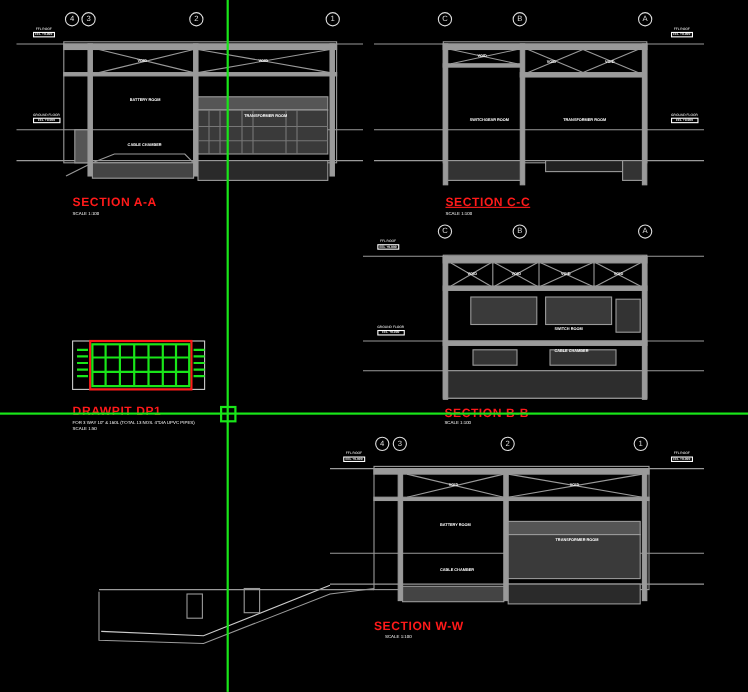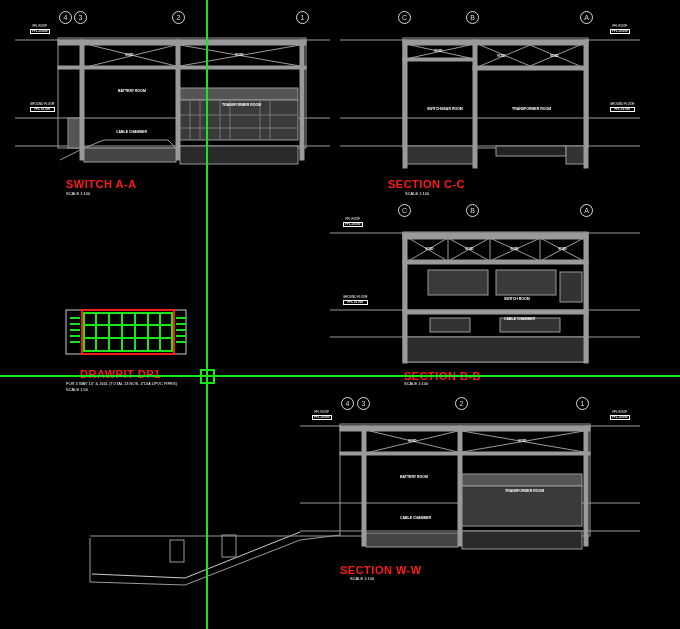--- a/index.html
+++ b/index.html
@@ -194,30 +194,30 @@
 
 <div class="lvl" style="left:30px;top:25px;"><span>FFL ROOF</span><b>FFL +0.000</b></div>
 <div class="lvl" style="left:30px;top:103px;"><span>GROUND FLOOR</span><b>FFL +0.000</b></div>
 <div class="lvl" style="left:610px;top:25px;"><span>FFL ROOF</span><b>FFL +0.000</b></div>
 <div class="lvl" style="left:610px;top:103px;"><span>GROUND FLOOR</span><b>FFL +0.000</b></div>
 <div class="lvl" style="left:343px;top:218px;"><span>FFL ROOF</span><b>FFL +0.000</b></div>
 <div class="lvl" style="left:343px;top:296px;"><span>GROUND FLOOR</span><b>FFL +0.000</b></div>
 <div class="lvl" style="left:312px;top:411px;"><span>FFL ROOF</span><b>FFL +0.000</b></div>
 <div class="lvl" style="left:610px;top:411px;"><span>FFL ROOF</span><b>FFL +0.000</b></div>
 
-<div class="lbl" style="left:66px;top:178px;">SWITCH A-A</div>
+<div class="lbl" style="left:66px;top:178px;">SECTION A-A</div>
 <div class="sub" style="left:66px;top:191px;">SCALE 1:100</div>
 
-<div class="lbl" style="left:388px;top:178px;">SECTION C-C</div>
+<div class="lbl" style="left:405px;top:178px;text-decoration:underline;">SECTION C-C</div>
 <div class="sub" style="left:405px;top:191px;">SCALE 1:100</div>
 
 <div class="lbl" style="left:404px;top:370px;">SECTION B-B</div>
 <div class="sub" style="left:404px;top:381px;">SCALE 1:100</div>
 
-<div class="lbl" style="left:80px;top:368px;text-align:right;">DRAWPIT  DP1</div>
+<div class="lbl" style="left:66px;top:368px;text-align:right;">DRAWPIT  DP1</div>
 <div class="sub" style="left:66px;top:381px;">FOR 3 WAY 10" &amp; 160L (TOTAL 13 NOS. 4"DIA UPVC PIPES)</div>
 <div class="sub" style="left:66px;top:387px;">SCALE 1:50</div>
 
 <div class="lbl" style="left:340px;top:564px;">SECTION W-W</div>
 <div class="sub" style="left:350px;top:576px;">SCALE 1:100</div>
 
 <div class="crosshair-h"></div>
 <div class="crosshair-v"></div>
 <div class="pickbox"></div>
 

